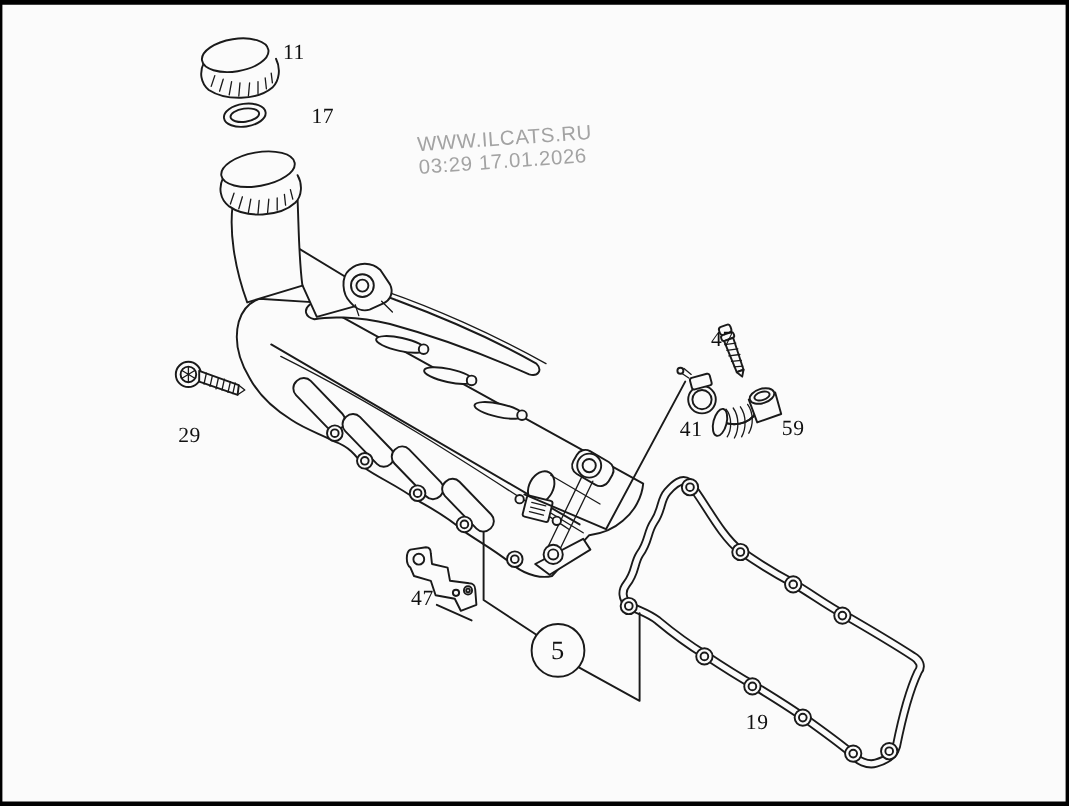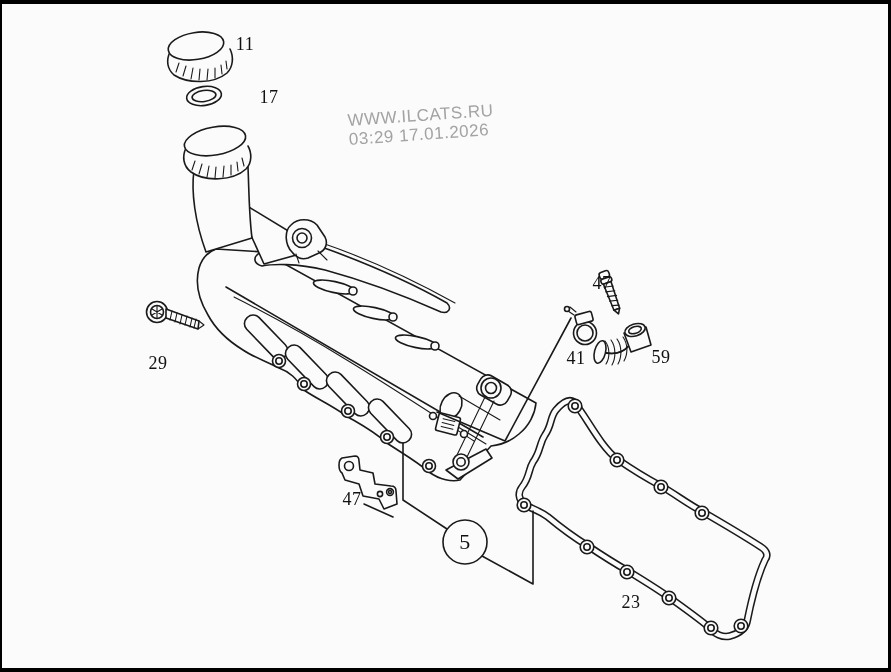--- a/index.html
+++ b/index.html
@@ -263,19 +263,19 @@
     <div class="watermark">
       <div>WWW.ILCATS.RU</div>
       <div>03:29 17.01.2026</div>
     </div>
 
     <div class="lbl" style="left:245px;top:44px;">11</div>
     <div class="lbl" style="left:241px;top:97px;margin-left:28px;">17</div>
     <div class="lbl" style="left:158px;top:345px;margin-top:18px;">29</div>
     <div class="lbl" style="left:352px;top:499px;">47</div>
     <div class="lbl balloon-num" style="left:465px;top:542px;">5</div>
-    <div class="lbl" style="left:631px;top:602px;">23</div>
+    <div class="lbl" style="left:631px;top:602px;">19</div>
     <div class="lbl" style="left:576px;top:358px;text-align:right;">41</div>
     <div class="lbl" style="left:661px;top:357px;">59</div>
     <div class="lbl" style="left:602px;top:283px;">47</div>
 
   </div>
 </div>
 
 </body></html>

